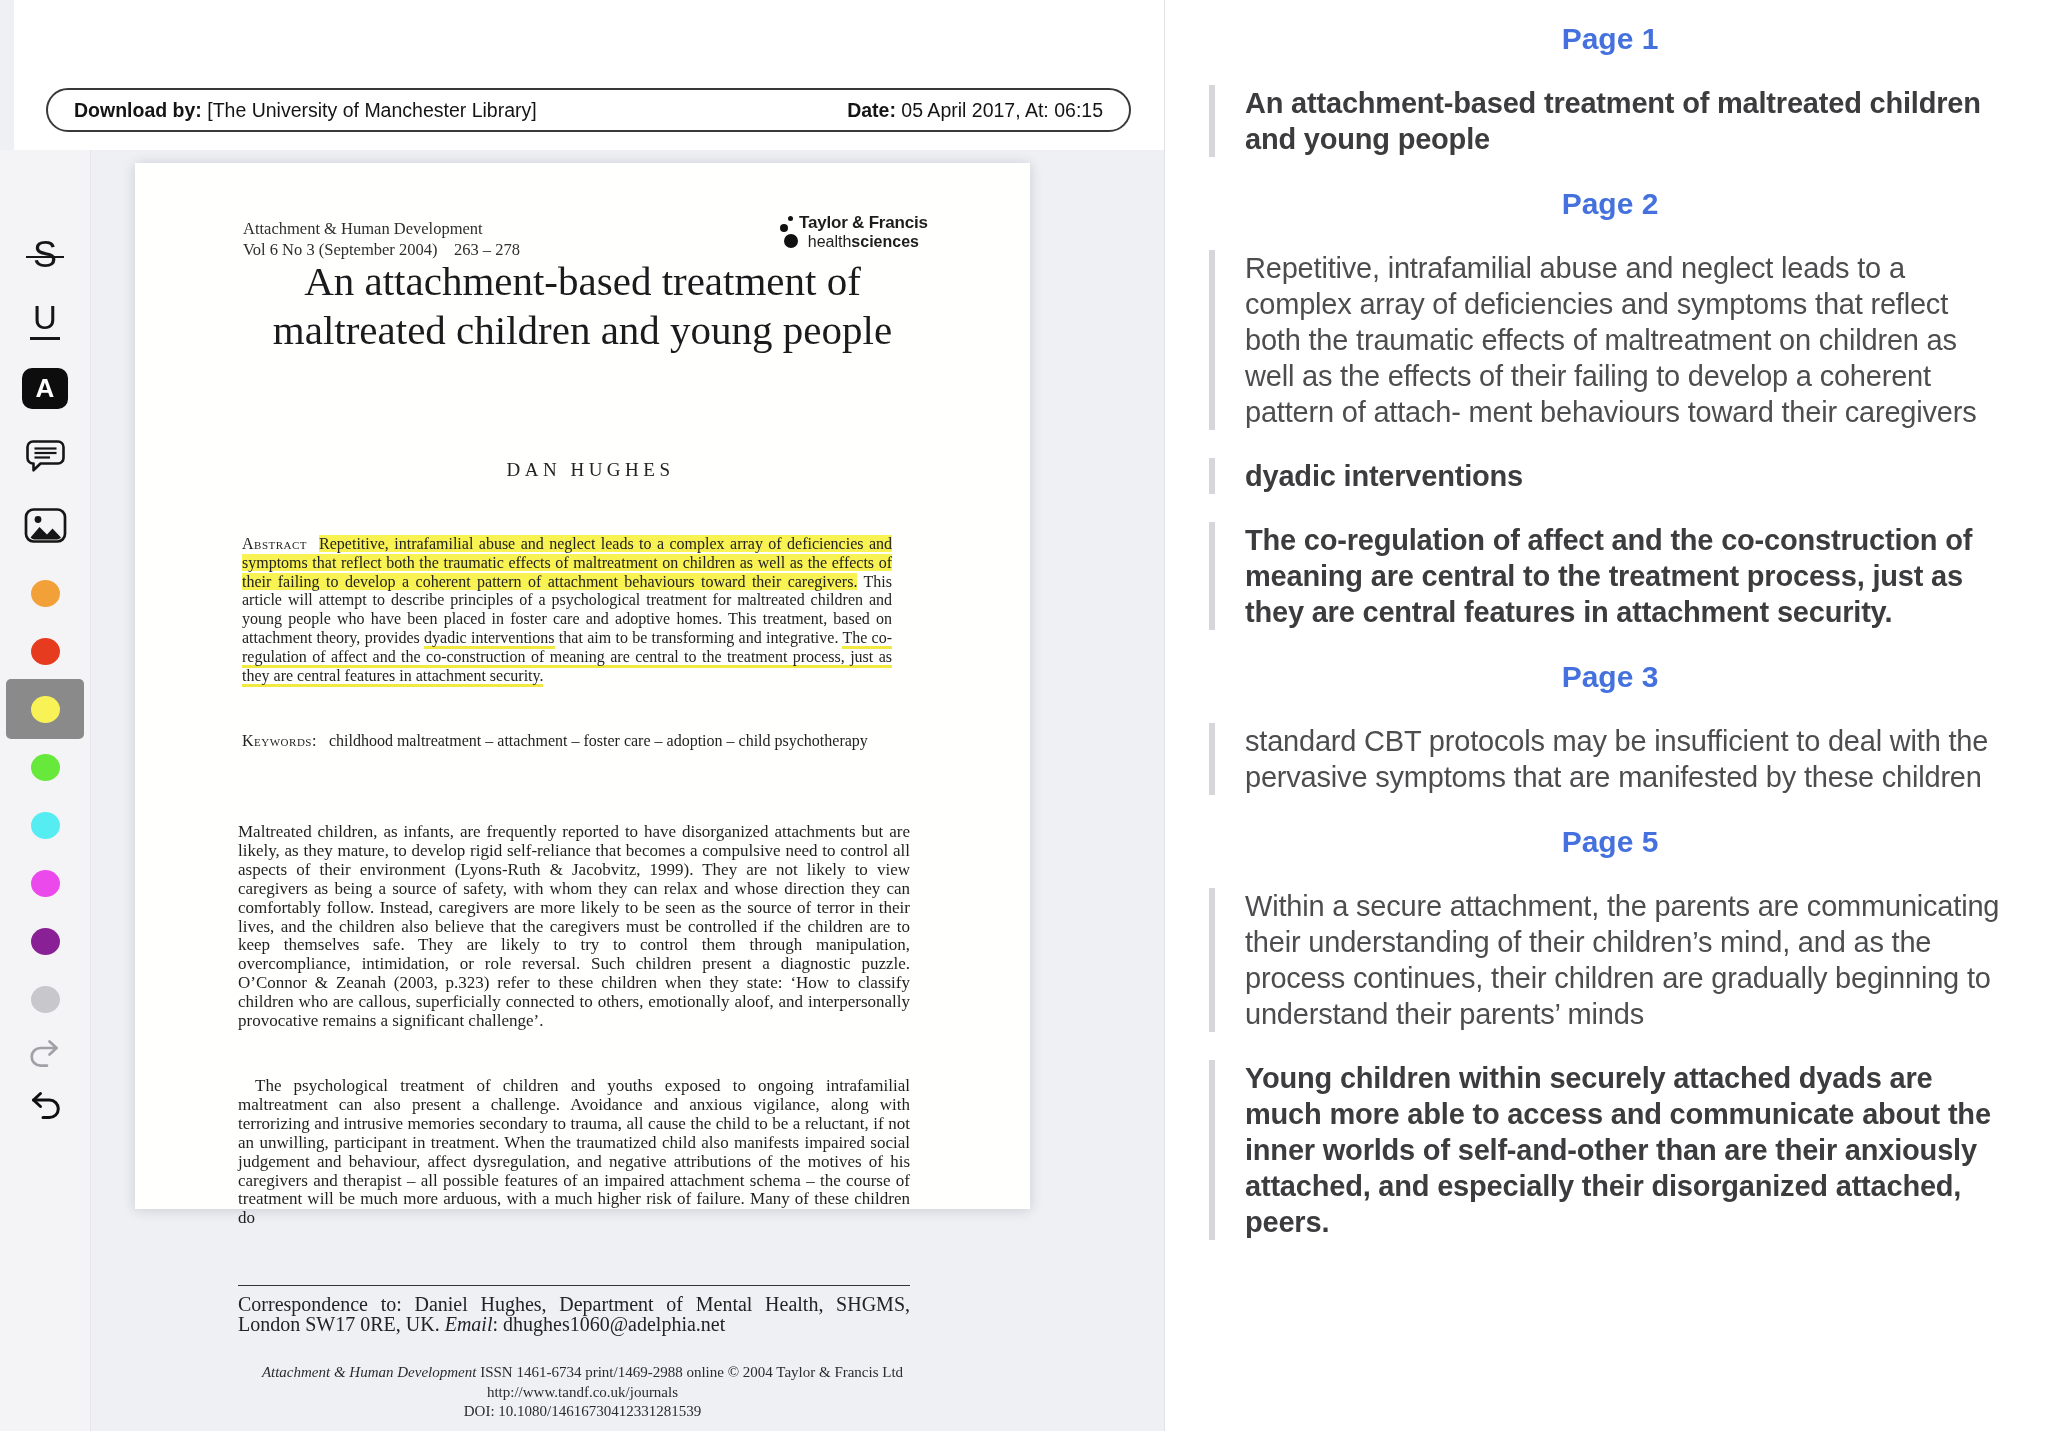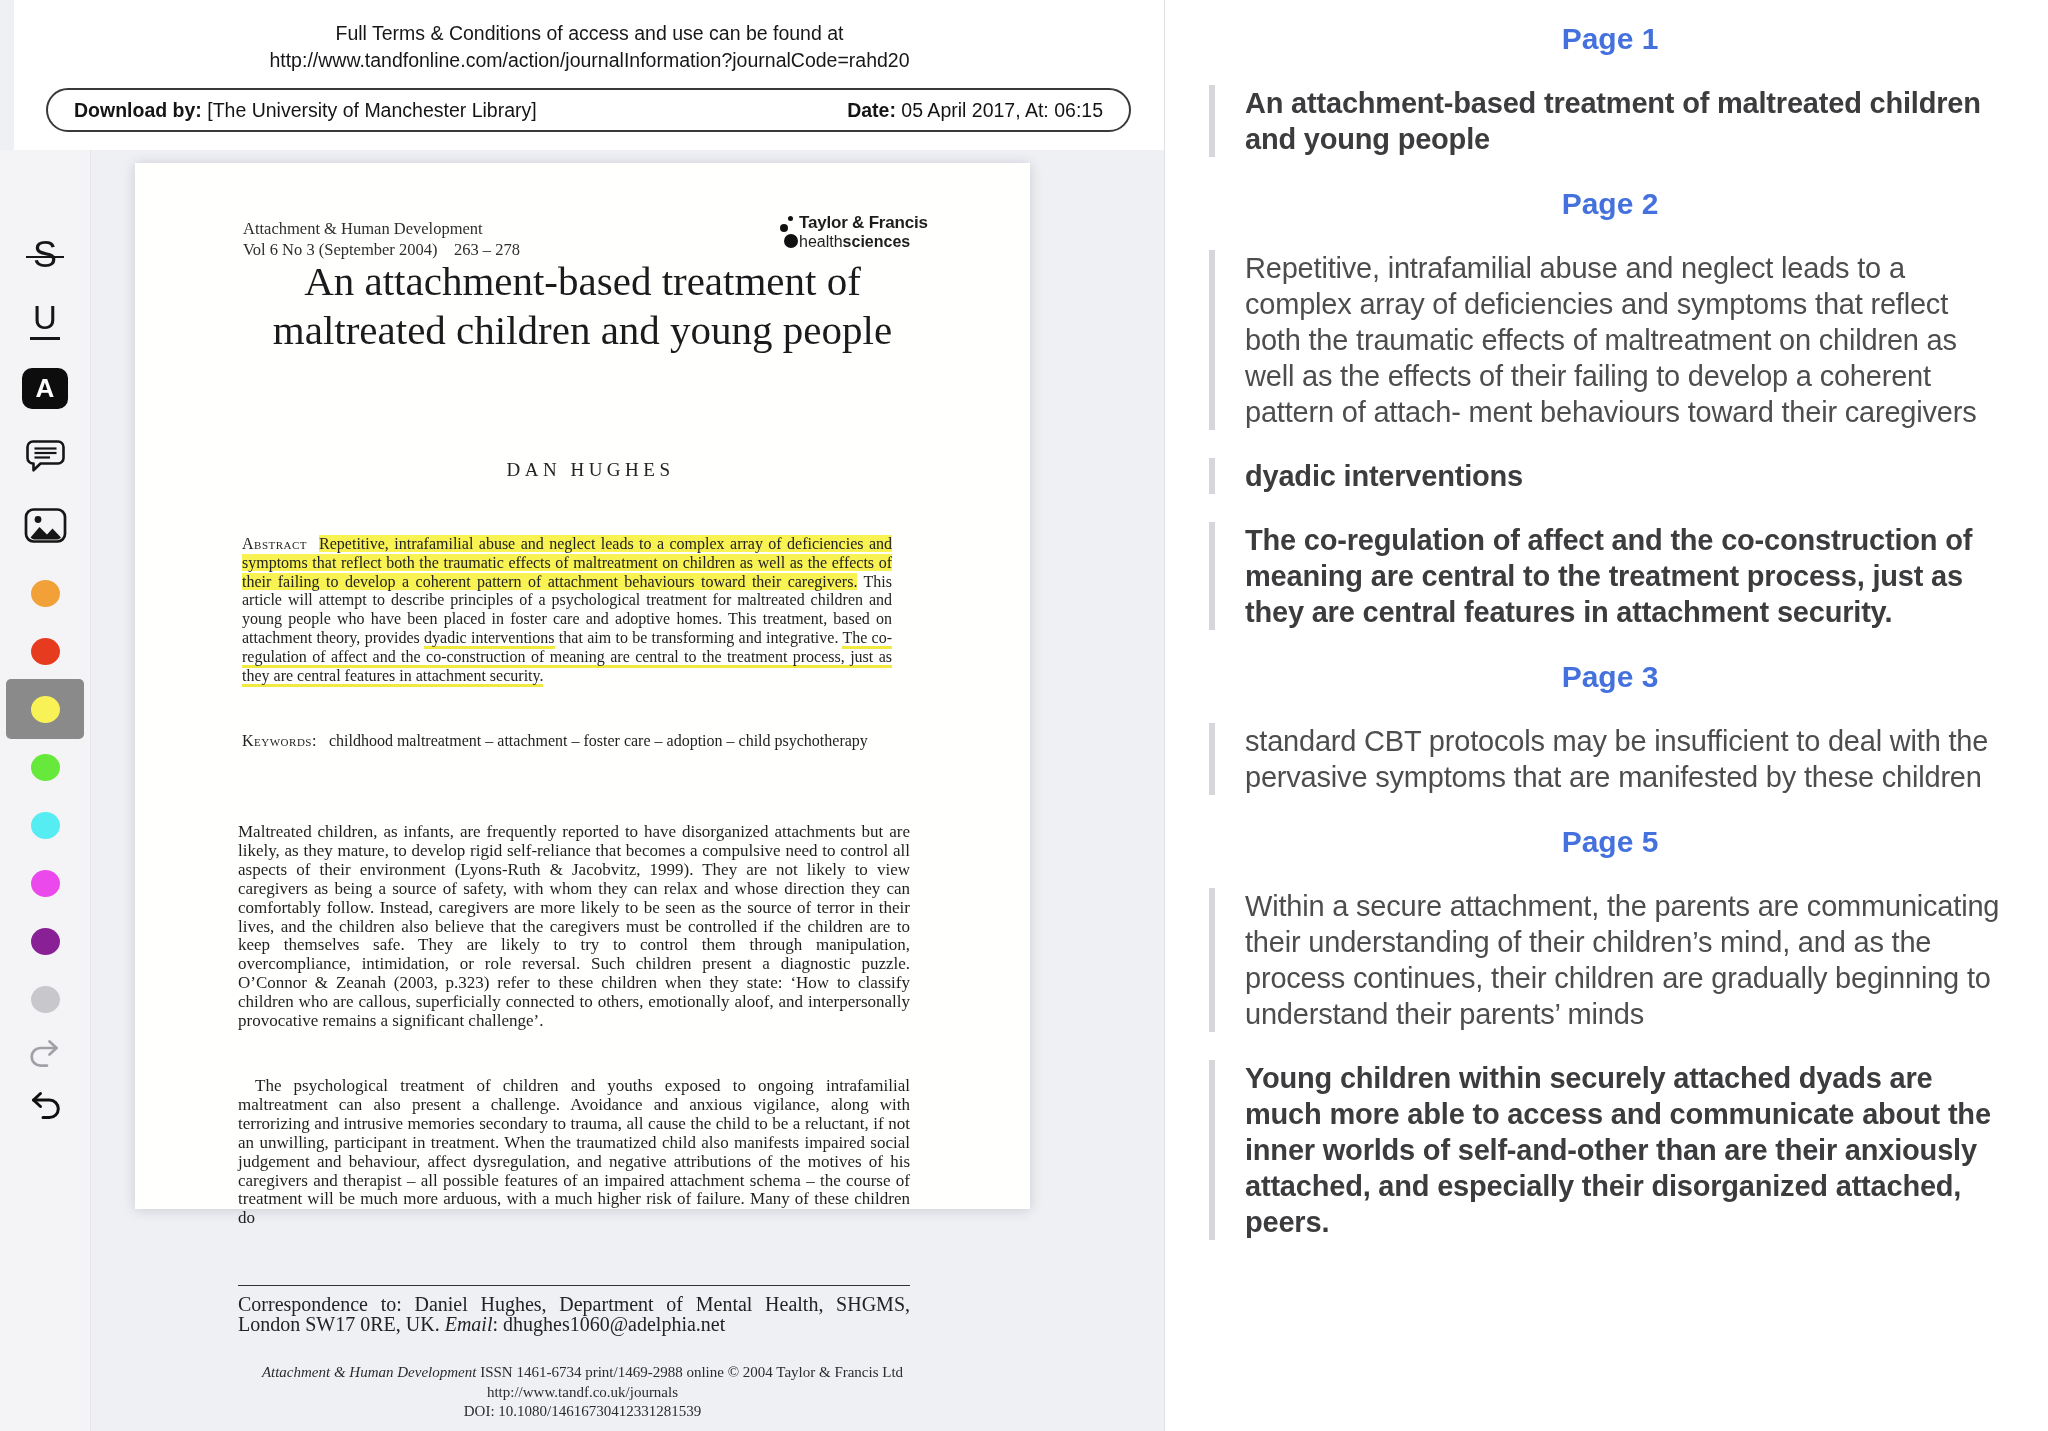--- a/index.html
+++ b/index.html
@@ -35,21 +35,21 @@
   .pdf-page{position:absolute;left:135px;top:163px;width:895px;height:1046px;background:#fffffe;
     box-shadow:0 1px 12px rgba(40,40,60,.18);font-family:"Liberation Serif",serif;color:#222;}
   .journal-head{position:absolute;left:108px;top:55px;font-size:16.5px;line-height:21px;color:#2e2e2e;}
   .tf-logo{position:absolute;left:642px;top:50px;display:flex;align-items:flex-start;
     font-family:"Liberation Sans",sans-serif;color:#1d1d1d;}
   .tf-dots{position:relative;width:22px;height:40px;}
   .tf-dots i{position:absolute;background:#111;border-radius:50%;display:block;}
   .tf-d1{width:5px;height:5px;left:11px;top:3px;}
   .tf-d2{width:8px;height:8px;left:3px;top:11px;}
   .tf-d3{width:14px;height:14px;left:7px;top:21px;}
-  .tf-text{font-size:17px;line-height:19px;}
+  .tf-text{font-size:17px;line-height:19px;text-align:center;}
   .tf-line1{font-weight:600;letter-spacing:-0.2px;}
   .tf-line2{font-size:16px;}
   .pdf-title{position:absolute;top:94px;left:0;width:100%;text-align:center;}
   .pdf-title .inner{width:640px;margin:0 auto;font-size:41px;line-height:49px;color:#1b1b1d;}
   .pdf-author{position:absolute;top:296px;left:0;width:100%;text-align:center;
     font-size:19px;letter-spacing:4.5px;color:#232323;padding-left:8px;}
   .abstract{position:absolute;left:107px;top:372px;width:650px;text-align:justify;
     font-size:16px;line-height:18.8px;color:#222;}
   .sc{font-variant:small-caps;letter-spacing:.5px;margin-right:12px;}
   .hl{background:#f8f252;}
@@ -75,24 +75,20 @@
   .page-header:first-child{margin-top:0;}
   .quote{border-left:6px solid #d7d7db;padding-left:30px;margin:0 0 28px;
     font-size:29px;line-height:36px;color:#4d4d4f;letter-spacing:-0.2px;}
   .quote.qbold{font-weight:700;color:#3c3c3e;}
   svg{display:block;}
 </style>
 </head>
 <body>
 
 <div class="top-card">
-  <div class="terms">
-    <div>Full Terms &amp; Conditions of access and use can be found at</div>
-    <div>http://www.tandfonline.com/action/journalInformation?journalCode=rahd20</div>
-  </div>
   <div class="download-pill">
     <span><span class="bold">Download by:</span><span> [The University of Manchester Library]</span></span>
     <span><span class="bold">Date:</span><span> 05 April 2017, At: 06:15</span></span>
   </div>
 </div>
 
 <div class="toolbar">
   <div class="tool" style="top:84px;height:42px;">
     <span class="icon-strike">S</span>
   </div>

